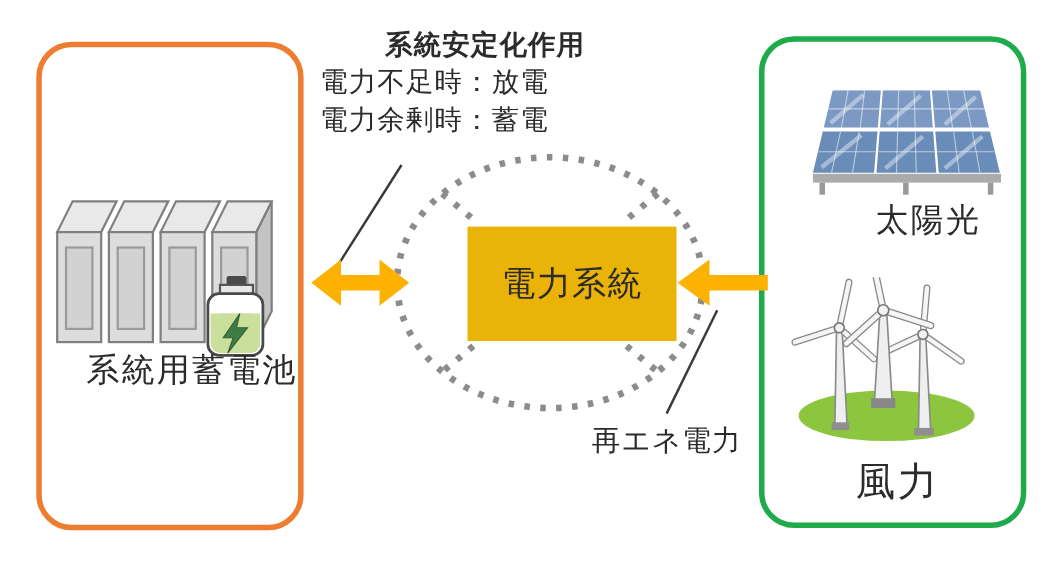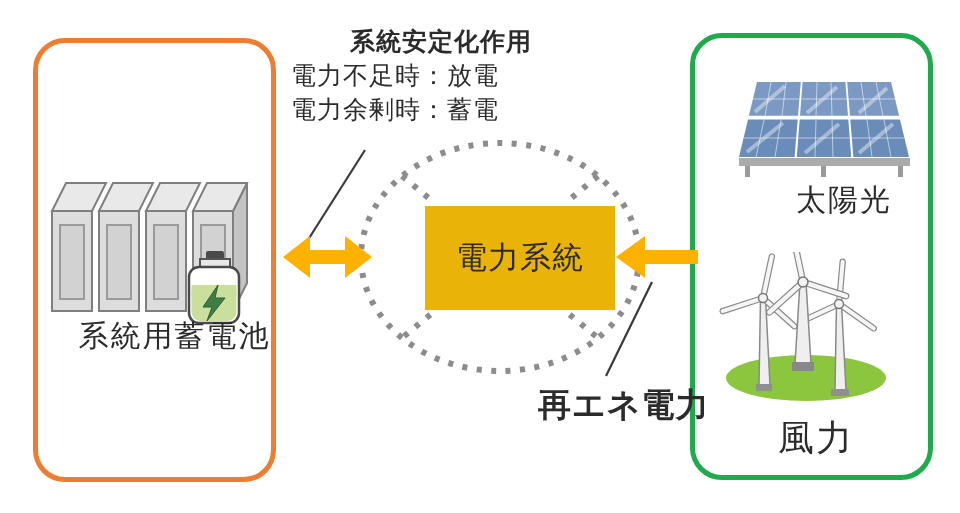--- a/index.html
+++ b/index.html
@@ -32,21 +32,21 @@
   .battery-label{
     left:33px;top:316px;width:243px;text-align:center;font-size:30px;letter-spacing:2px;margin-left:20px;
   }
   .solar-label{
     left:740px;top:180px;width:152px;text-align:right;font-size:30px;letter-spacing:2px;
   }
   .wind-label{
     left:740px;top:414px;width:152px;text-align:center;font-size:36px;letter-spacing:2px;
   }
   .renewable-power-label{
-    left:538px;top:383px;width:200px;font-size:33px;font-weight:bold;letter-spacing:1px;
+    left:538px;top:383px;width:200px;font-size:26px;font-weight:normal;letter-spacing:1px;
   }
   .icon-svg{display:block;}
 </style>
 </head>
 <body>
 
 <div class="canvas">
 
   <div class="abs battery-box">
     <svg class="icon-svg" width="220" height="160" viewBox="0 0 220 160" style="position:absolute;left:10px;top:124px;">

